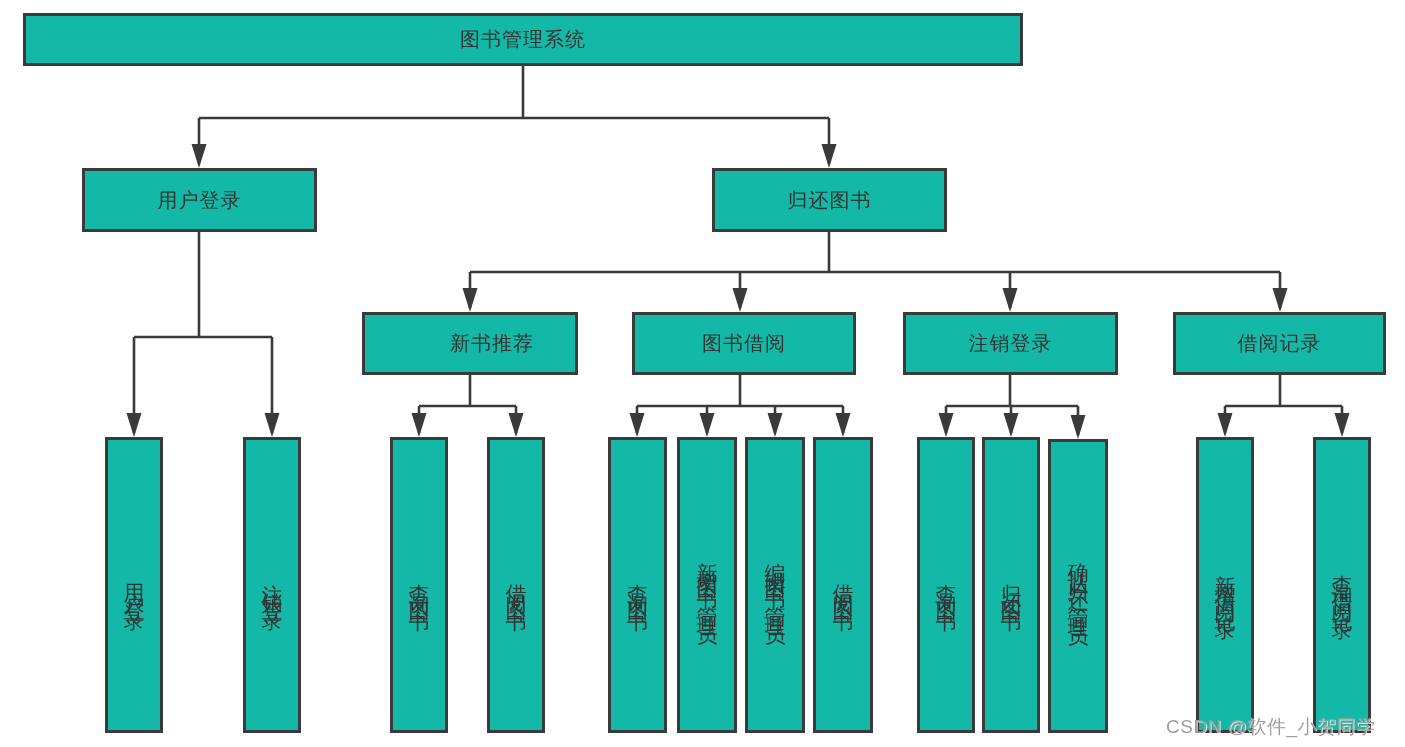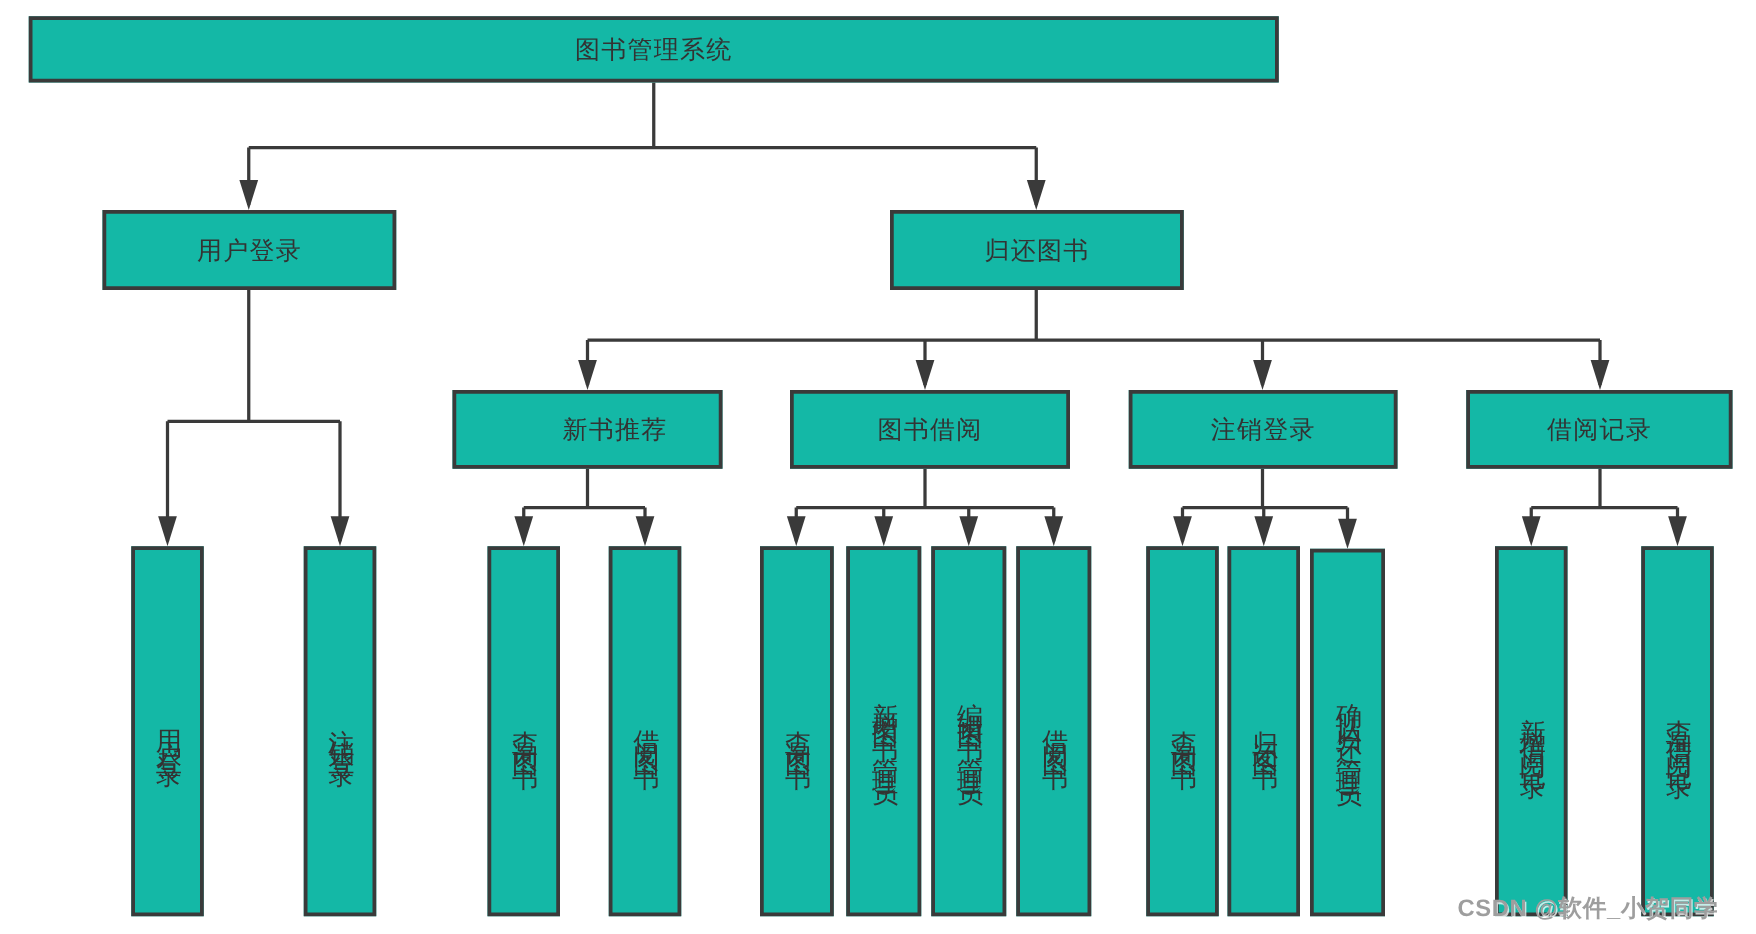--- a/index.html
+++ b/index.html
@@ -41,21 +41,20 @@
   }
   #watermark {
     position: absolute;
     left: 1166px;
     top: 714px;
     font-size: 19px;
     letter-spacing: 0.5px;
     color: #9e9e9e;
     text-shadow: 1px 1px 0 rgba(255,255,255,0.75);
     white-space: nowrap;
-    font-weight: bold;
   }
 </style>
 </head>
 <body>
 
 <div id="canvas">
   <svg id="connectors" viewBox="0 0 1405 747" xmlns="http://www.w3.org/2000/svg">
       <path d="M523 66L523 118 M199 118L829 118 M199 118L199 164 M829 118L829 164 M199 232L199 337 M134 337L272 337 M134 337L134 433 M272 337L272 433 M829 232L829 272 M470 272L1280 272 M470 272L470 308 M740 272L740 308 M1010 272L1010 308 M1280 272L1280 308 M470 375L470 406 M419 406L516 406 M419 406L419 433 M516 406L516 433 M740 375L740 406 M637 406L843 406 M637 406L637 433 M707 406L707 433 M775 406L775 433 M843 406L843 433 M1010 375L1010 406 M946 406L1078 406 M946 406L946 433 M1011 406L1011 433 M1078 406L1078 435 M1280 375L1280 406 M1225 406L1342 406 M1225 406L1225 433 M1342 406L1342 433" stroke="#3a3a3a" stroke-width="2.6" fill="none"></path>
       <polygon points="191.5,144 206.5,144 199,168" fill="#3a3a3a"></polygon>
       <polygon points="821.5,144 836.5,144 829,168" fill="#3a3a3a"></polygon>

